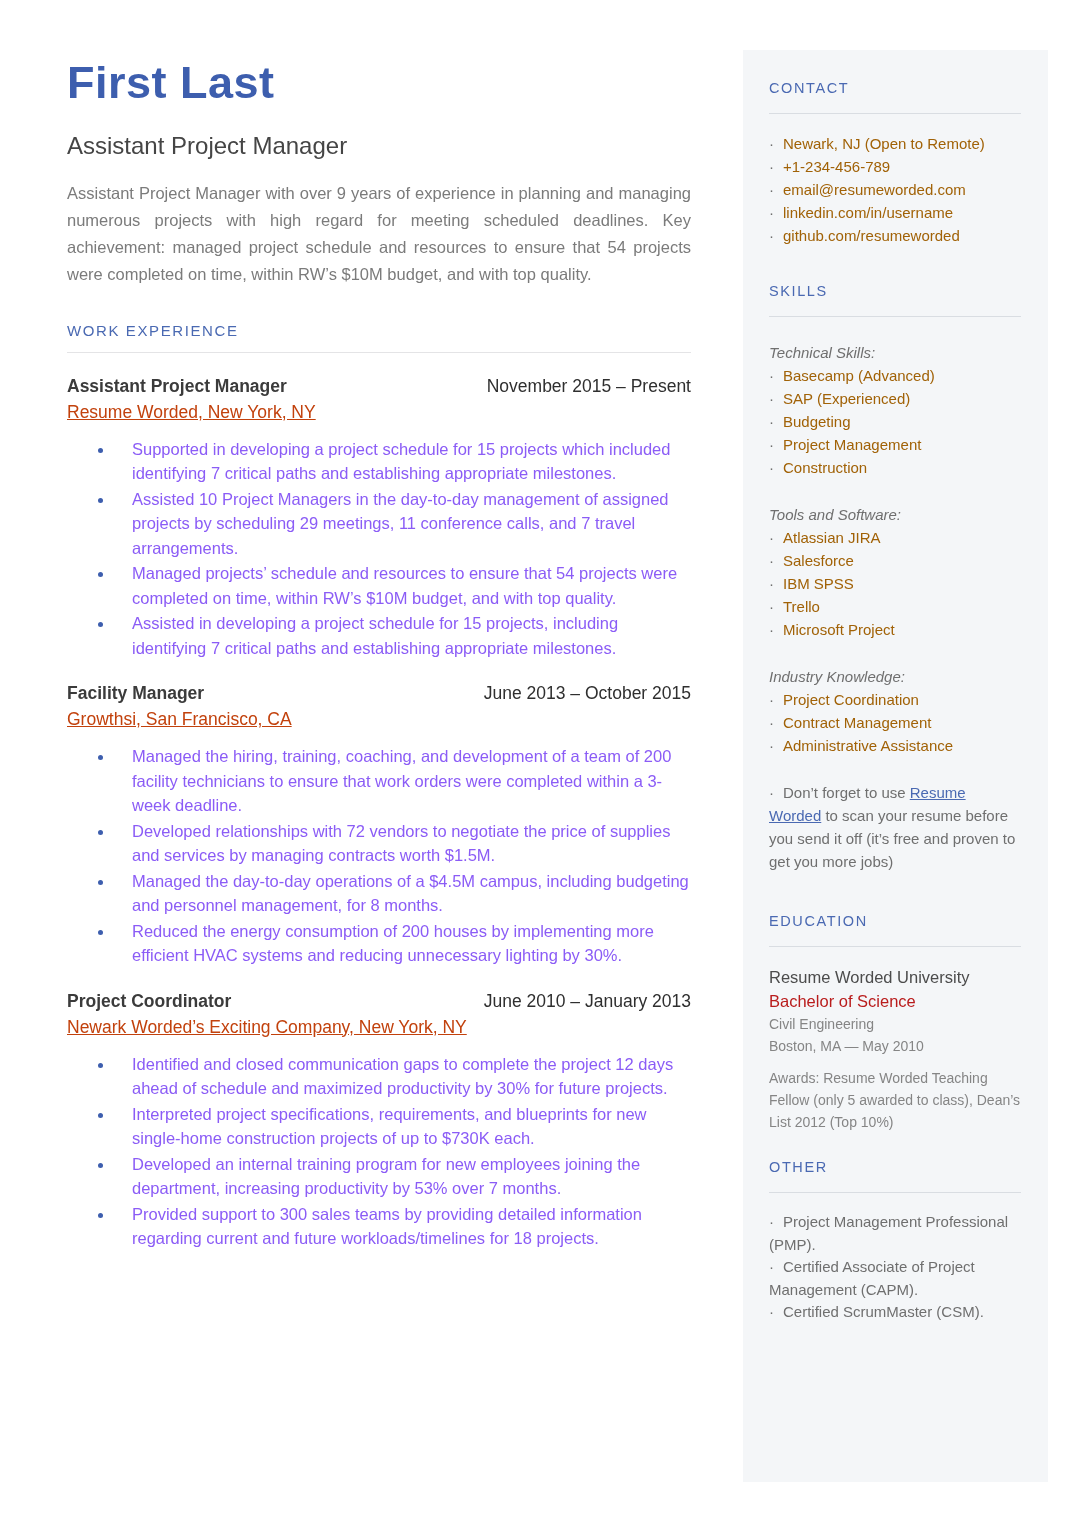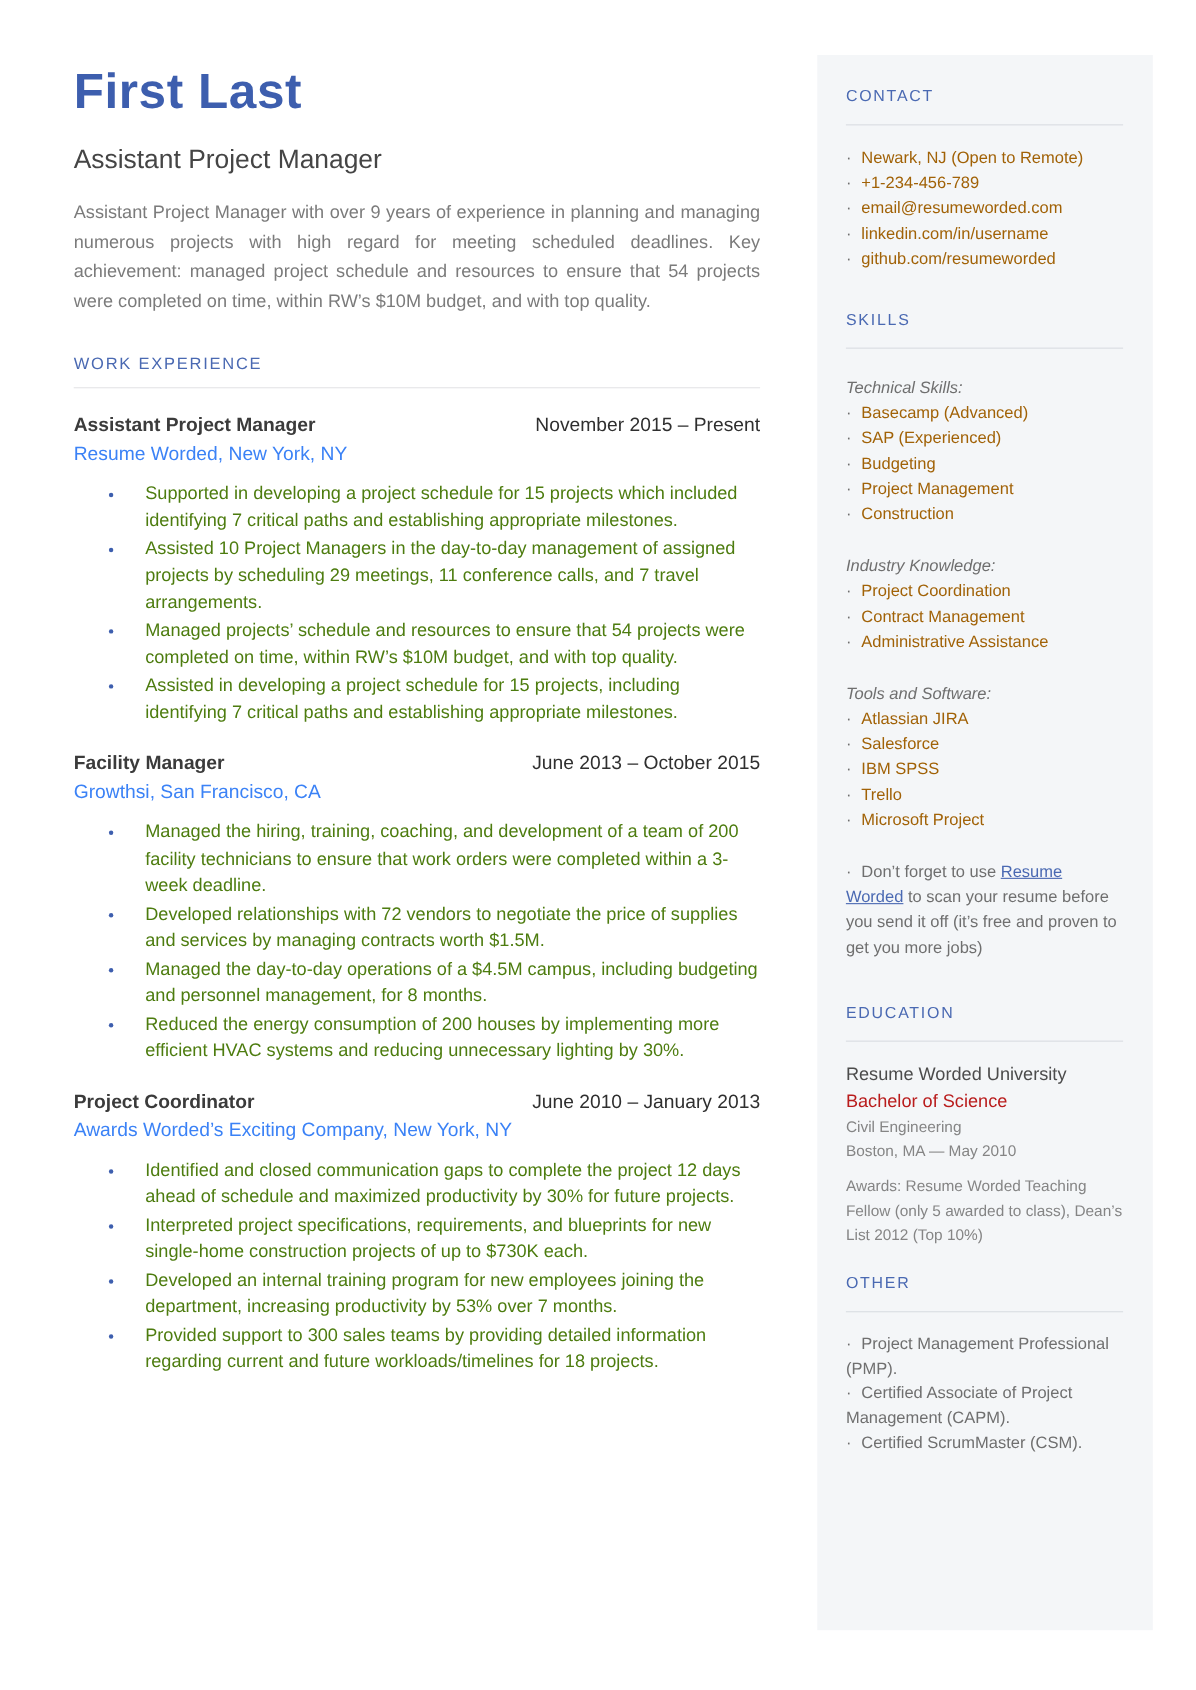--- a/index.html
+++ b/index.html
@@ -29,24 +29,24 @@
   }
   .sec-head {
     margin-top:34px; font-size:15px; font-weight:500; letter-spacing:1.6px; color:#4a69b2;
   }
   .main .rule { border:none; border-top:1px solid #e4e4e6; margin-top:13px; }
 
   .job { margin-top:23px; }
   .job-head { display:flex; justify-content:space-between; align-items:baseline; }
   .job-title { font-size:17.5px; font-weight:700; color:#3b3b3b; }
   .job-dates { font-size:17.5px; font-weight:400; color:#2f2f2f;text-align:right; }
-  .job-company { margin-top:5px; font-size:17.5px; color:#3b82f6; }
+  .job-company { margin-top:5px; font-size:17.5px; color:#c2410c;text-decoration:underline; }
   .job ul { margin-top:14px; padding-left:47px; list-style:disc outside; }
   .job li {
-    font-size:16.5px; color:#4d7c0f; line-height:24.5px; padding-left:18px; margin-bottom:1px;
+    font-size:16.5px; color:#8b5cf6; line-height:24.5px; padding-left:18px; margin-bottom:1px;
   }
   .job li::marker { color:#3d5eae; font-size:15px; }
 
   
   .sidebar {
     position:absolute; left:743px; top:50px; width:305px; height:1432px;
     background:#f4f6f8; padding:30px 27px 30px 26px;
   }
   .side-head { font-size:14.5px; font-weight:500; letter-spacing:1.6px; color:#4a69b2; }
   .sidebar .rule { border:none; border-top:1px solid #d9dde2; margin-top:17px; margin-bottom:18px; }
@@ -107,21 +107,21 @@
         <li>Managed the day-to-day operations of a $4.5M campus, including budgeting and personnel management, for 8 months.</li>
         <li>Reduced the energy consumption of 200 houses by implementing more efficient HVAC systems and reducing unnecessary lighting by 30%.</li>
       </ul>
     </div>
 
     <div class="job">
       <div class="job-head">
         <span class="job-title">Project Coordinator</span>
         <span class="job-dates">June 2010 – January 2013</span>
       </div>
-      <div class="job-company">Awards Worded’s Exciting Company, New York, NY</div>
+      <div class="job-company">Newark Worded’s Exciting Company, New York, NY</div>
       <ul>
         <li>Identified and closed communication gaps to complete the project 12 days ahead of schedule and maximized productivity by 30% for future projects.</li>
         <li>Interpreted project specifications, requirements, and blueprints for new single-home construction projects of up to $730K each.</li>
         <li>Developed an internal training program for new employees joining the department, increasing productivity by 53% over 7 months.</li>
         <li>Provided support to 300 sales teams by providing detailed information regarding current and future workloads/timelines for 18 projects.</li>
       </ul>
     </div>
 
   </div>
 
@@ -141,33 +141,33 @@
     <div class="skill-group">
       <div class="group-label">Technical Skills:</div>
       <div class="s-item">Basecamp (Advanced)</div>
       <div class="s-item">SAP (Experienced)</div>
       <div class="s-item">Budgeting</div>
       <div class="s-item">Project Management</div>
       <div class="s-item">Construction</div>
     </div>
 
     <div class="skill-group">
-      <div class="group-label">Industry Knowledge:</div>
-      <div class="s-item">Project Coordination</div>
-      <div class="s-item">Contract Management</div>
-      <div class="s-item">Administrative Assistance</div>
-    </div>
-
-    <div class="skill-group">
       <div class="group-label">Tools and Software:</div>
       <div class="s-item">Atlassian JIRA</div>
       <div class="s-item">Salesforce</div>
       <div class="s-item">IBM SPSS</div>
       <div class="s-item">Trello</div>
       <div class="s-item">Microsoft Project</div>
+    </div>
+
+    <div class="skill-group">
+      <div class="group-label">Industry Knowledge:</div>
+      <div class="s-item">Project Coordination</div>
+      <div class="s-item">Contract Management</div>
+      <div class="s-item">Administrative Assistance</div>
     </div>
 
     <div class="side-note"><span>Don’t forget to use </span><a>Resume Worded</a><span> to scan your resume before you send it off (it’s free and proven to get you more jobs)</span></div>
 
     <div class="side-head edu-gap">EDUCATION</div>
     <hr class="rule">
     <div class="edu-school">Resume Worded University</div>
     <div class="edu-degree">Bachelor of Science</div>
     <div class="edu-small">Civil Engineering</div>
     <div class="edu-small">Boston, MA — May 2010</div>

